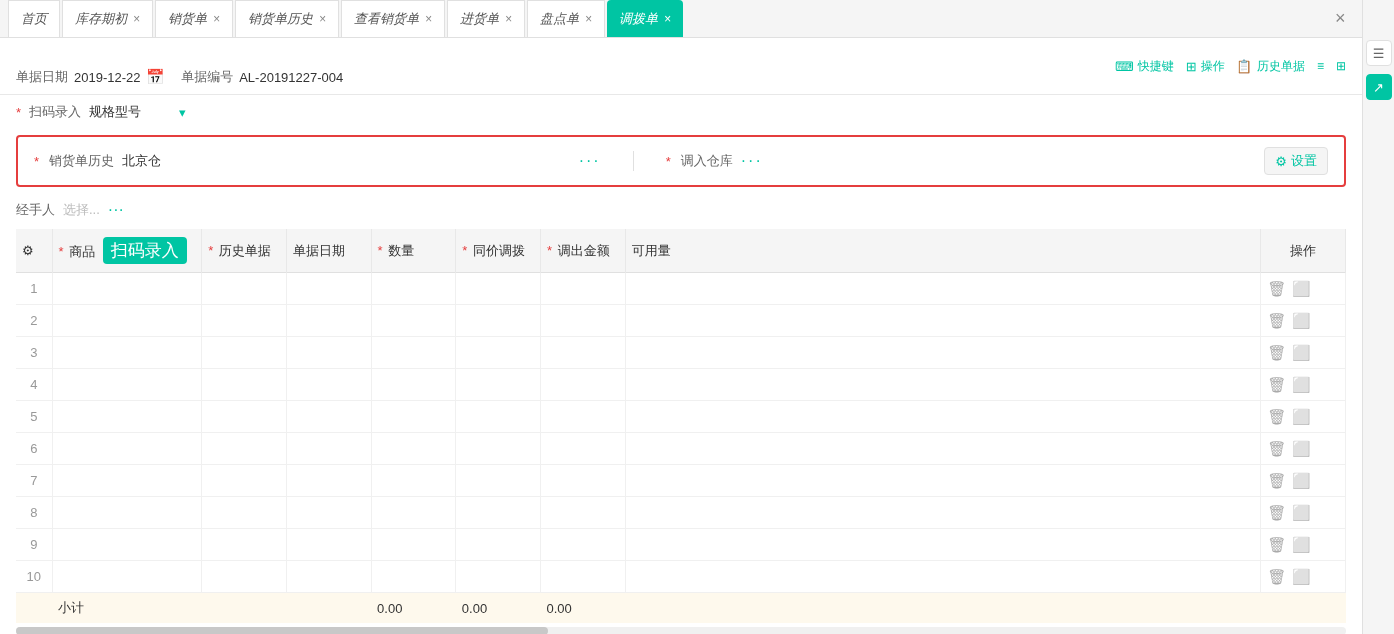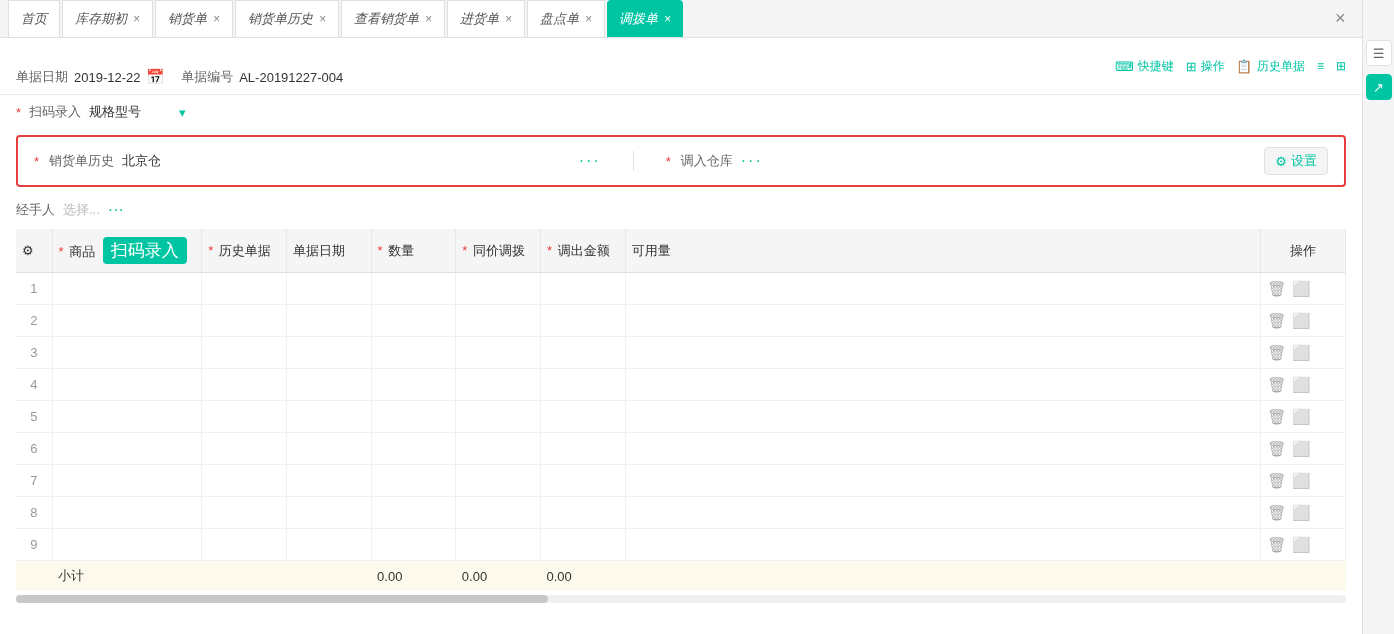--- a/index.html
+++ b/index.html
@@ -401,20 +401,36 @@
       <td style="min-width:600px;"></td>
       <td style="text-align:center;">
         <div class="op-icons">
           <span class="op-icon" title="删除">🗑</span>
           <span class="op-icon" title="复制">⬜</span>
         </div>
       </td>
     </tr>
           <tr>
       <td class="row-num">9</td>
+      <td style="min-width:120px;"></td>
+      <td style="min-width:80px;"></td>
+      <td style="min-width:80px;"></td>
+      <td style="min-width:80px;"></td>
+      <td style="min-width:80px;"></td>
+      <td style="min-width:80px;"></td>
+      <td style="min-width:600px;"></td>
+      <td style="text-align:center;">
+        <div class="op-icons">
+          <span class="op-icon" title="删除">🗑</span>
+          <span class="op-icon" title="复制">⬜</span>
+        </div>
+      </td>
+    </tr>
+          <tr>
+      <td class="row-num">10</td>
       <td style="min-width:120px;"></td>
       <td style="min-width:80px;"></td>
       <td style="min-width:80px;"></td>
       <td style="min-width:80px;"></td>
       <td style="min-width:80px;"></td>
       <td style="min-width:80px;"></td>
       <td style="min-width:600px;"></td>
       <td style="text-align:center;">
         <div class="op-icons">
           <span class="op-icon" title="删除">🗑</span>

